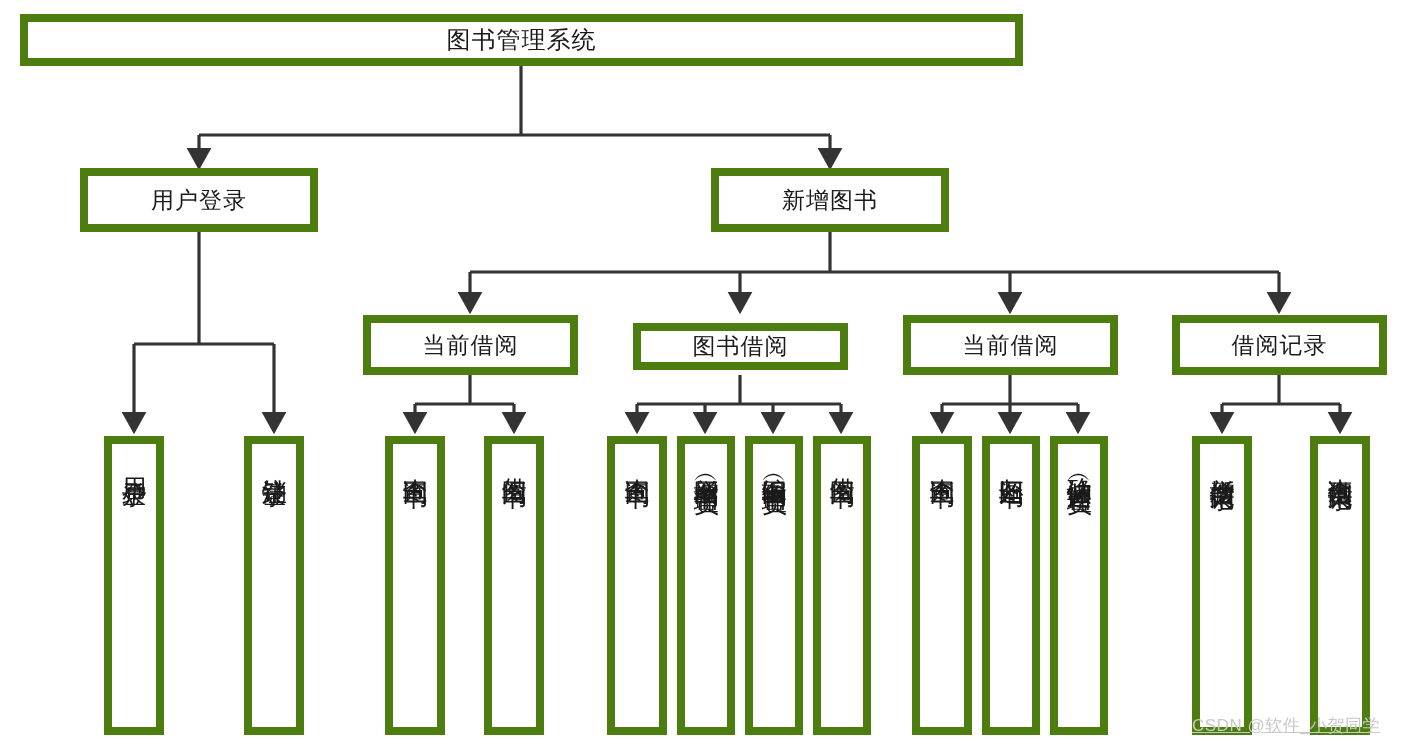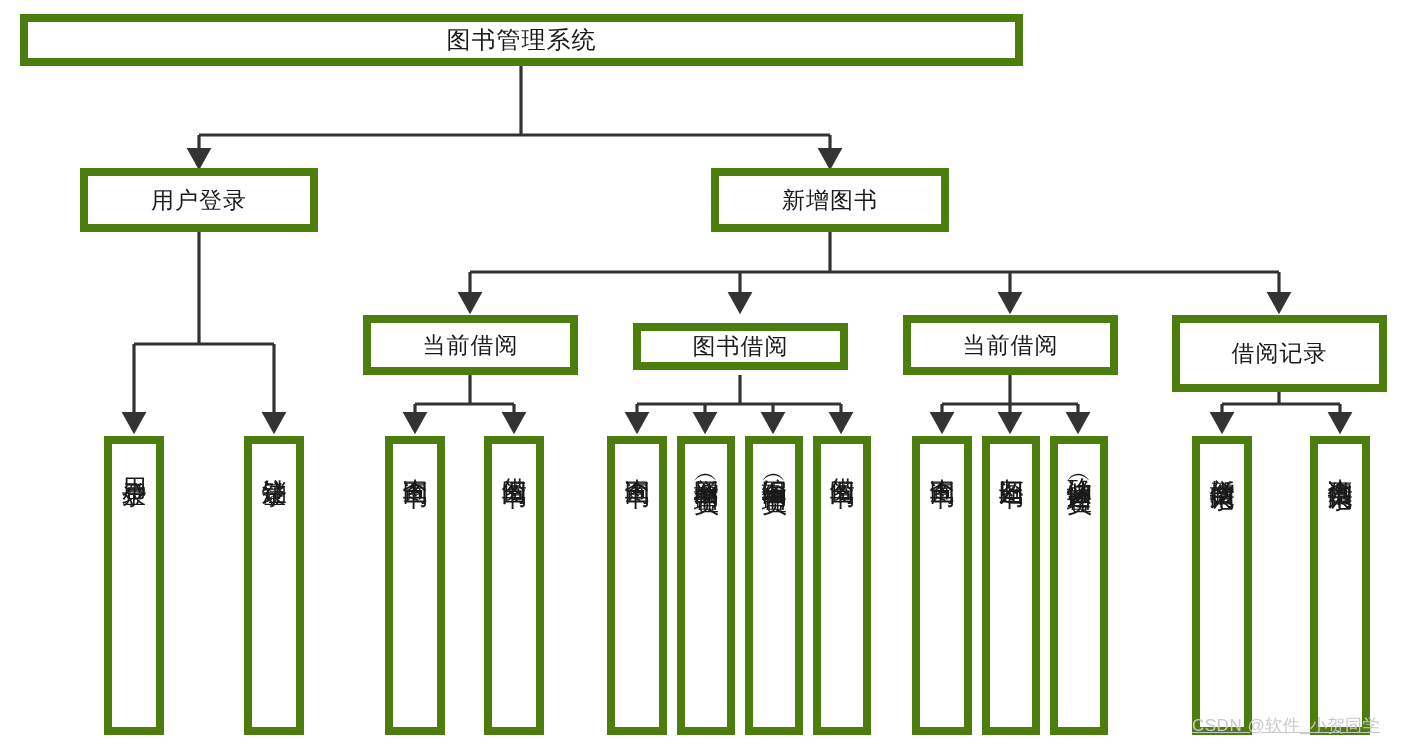--- a/index.html
+++ b/index.html
@@ -152,21 +152,21 @@
   </div>
 
   <div class="node horiz" style="left:633px; top:323px; width:215px; height:47px;">
     <span class="node-label">图书借阅</span>
   </div>
 
   <div class="node horiz" style="left:903px; top:315px; width:215px; height:60px;">
     <span class="node-label">当前借阅</span>
   </div>
 
-  <div class="node horiz" style="left:1172px; top:315px; width:215px; height:77px;">
+  <div class="node horiz" style="left:1172px; top:315px; width:215px; height:60px;">
     <span class="node-label">借阅记录</span>
   </div>
 
   <div class="node leaf" style="left:104px; top:436px; width:60px; height:299px;">
     <span class="node-label">用户登录</span>
   </div>
 
   <div class="node leaf" style="left:244px; top:436px; width:60px; height:299px;">
     <span class="node-label">注销登录</span>
   </div>

